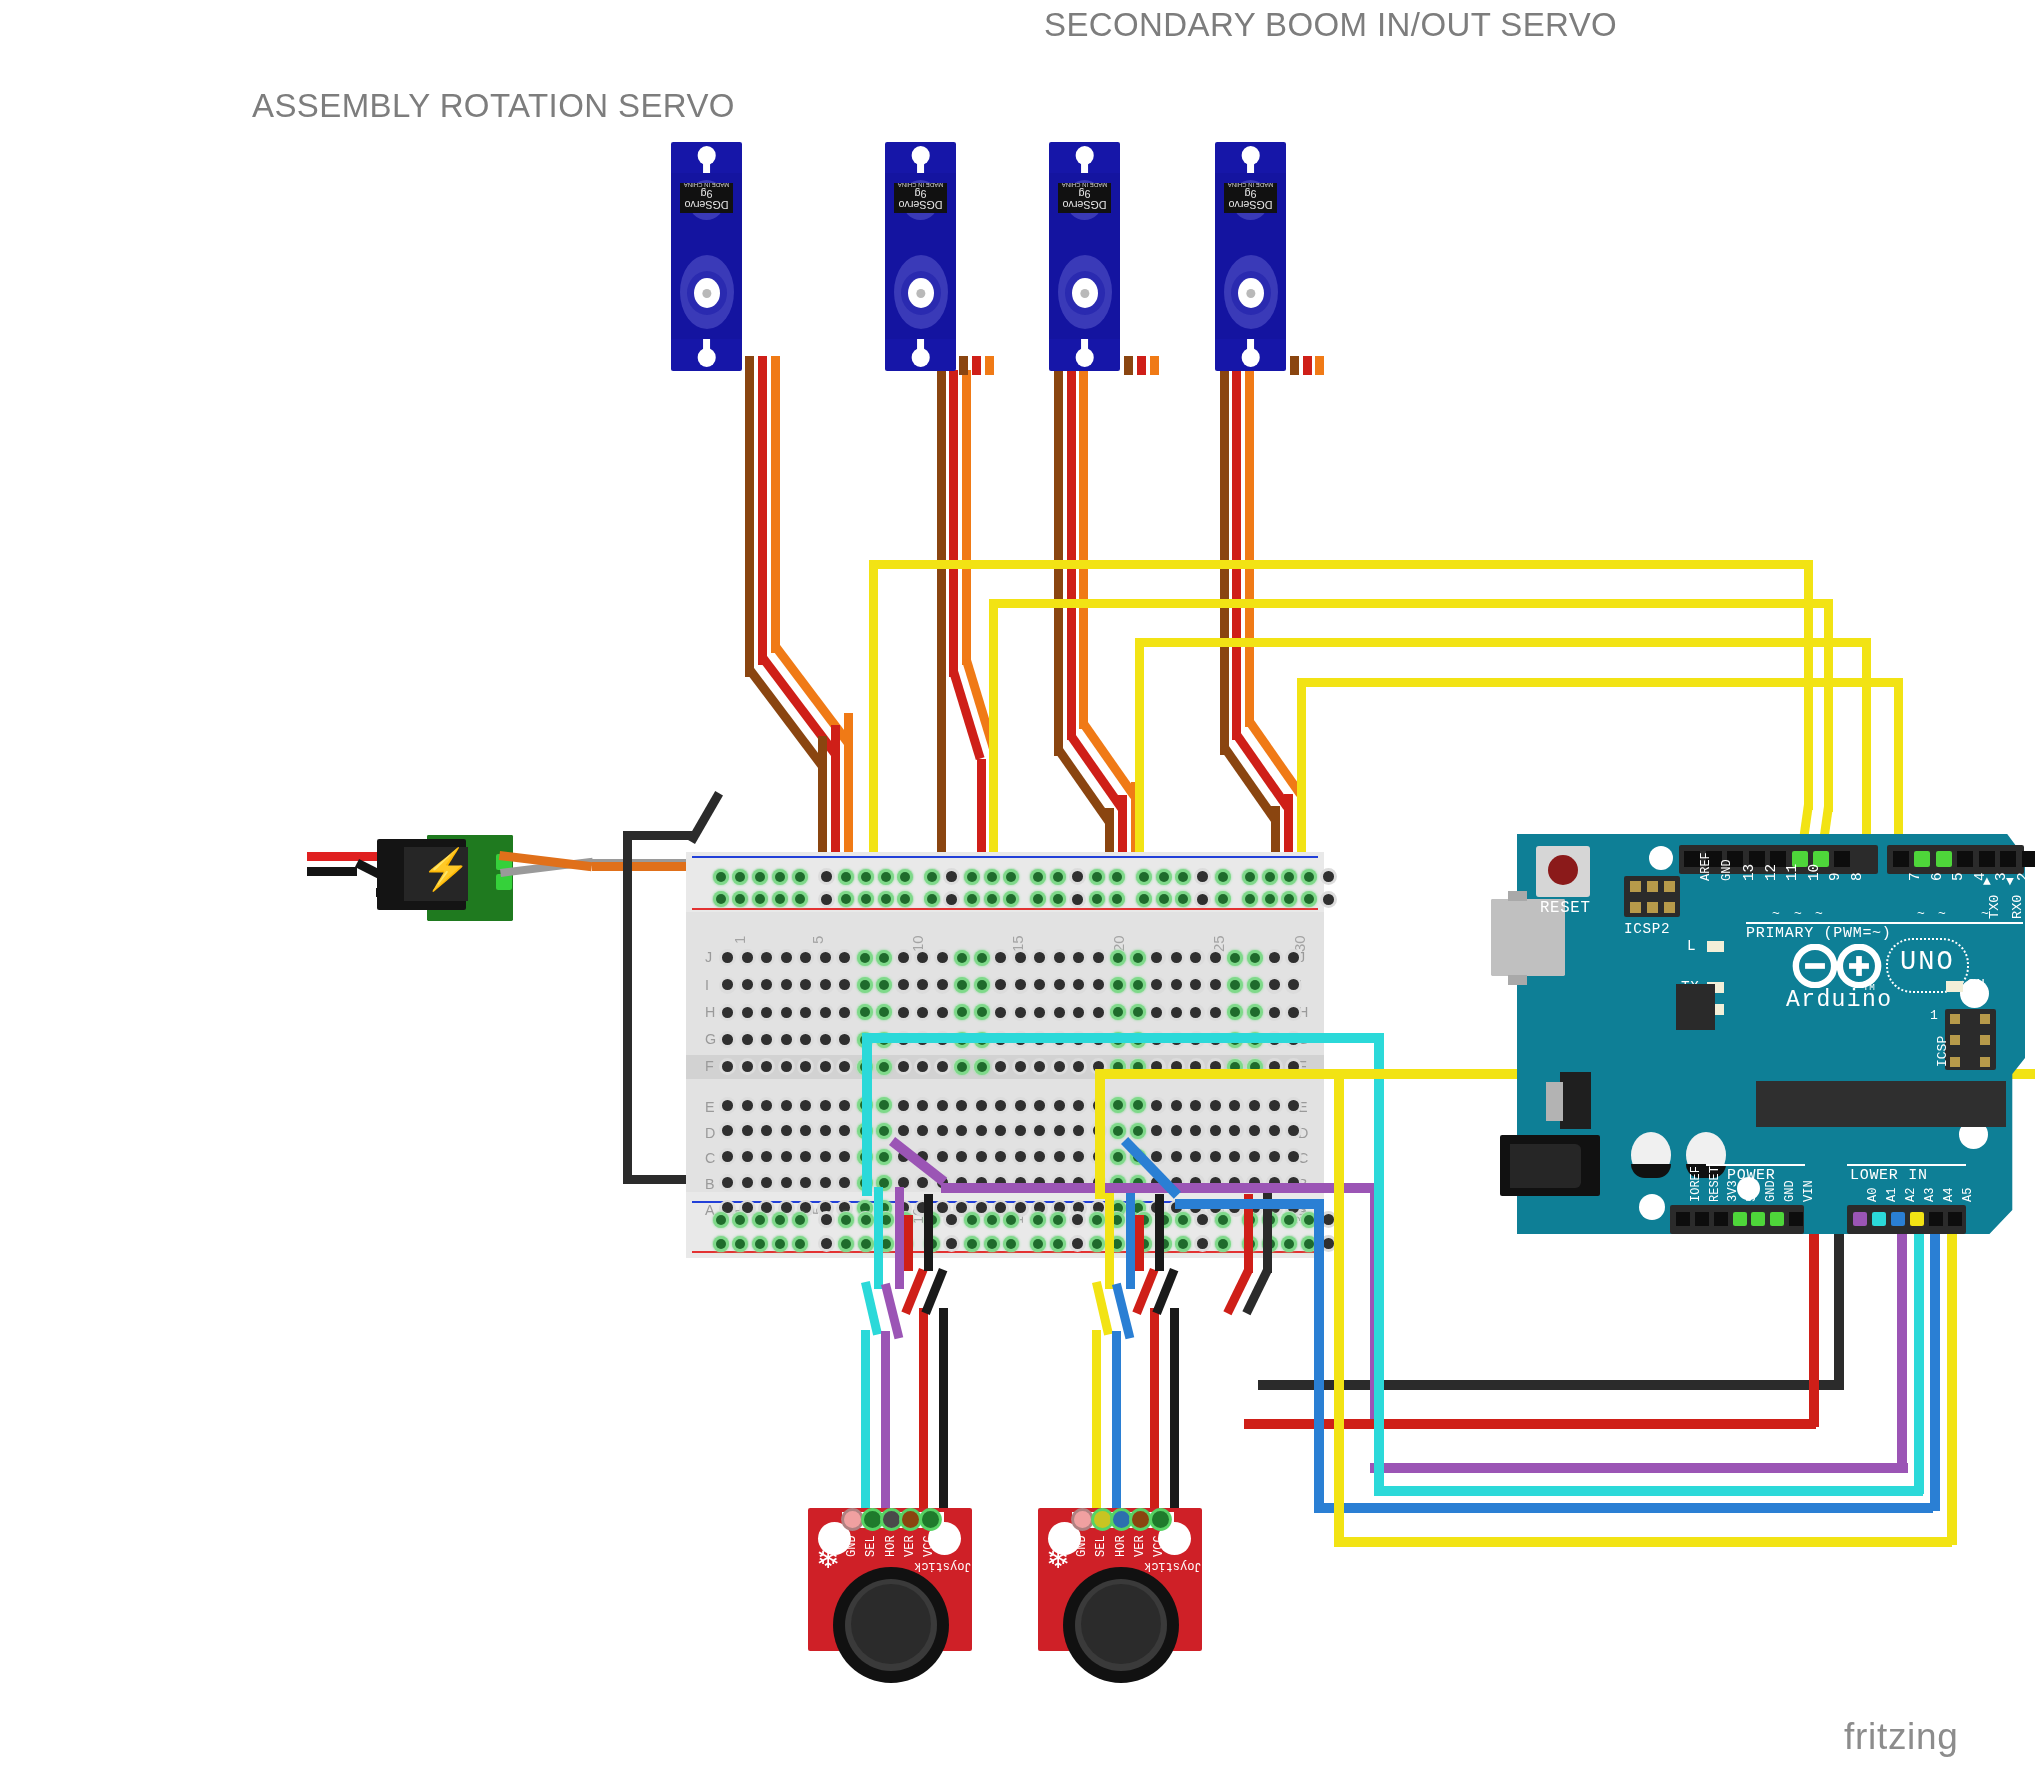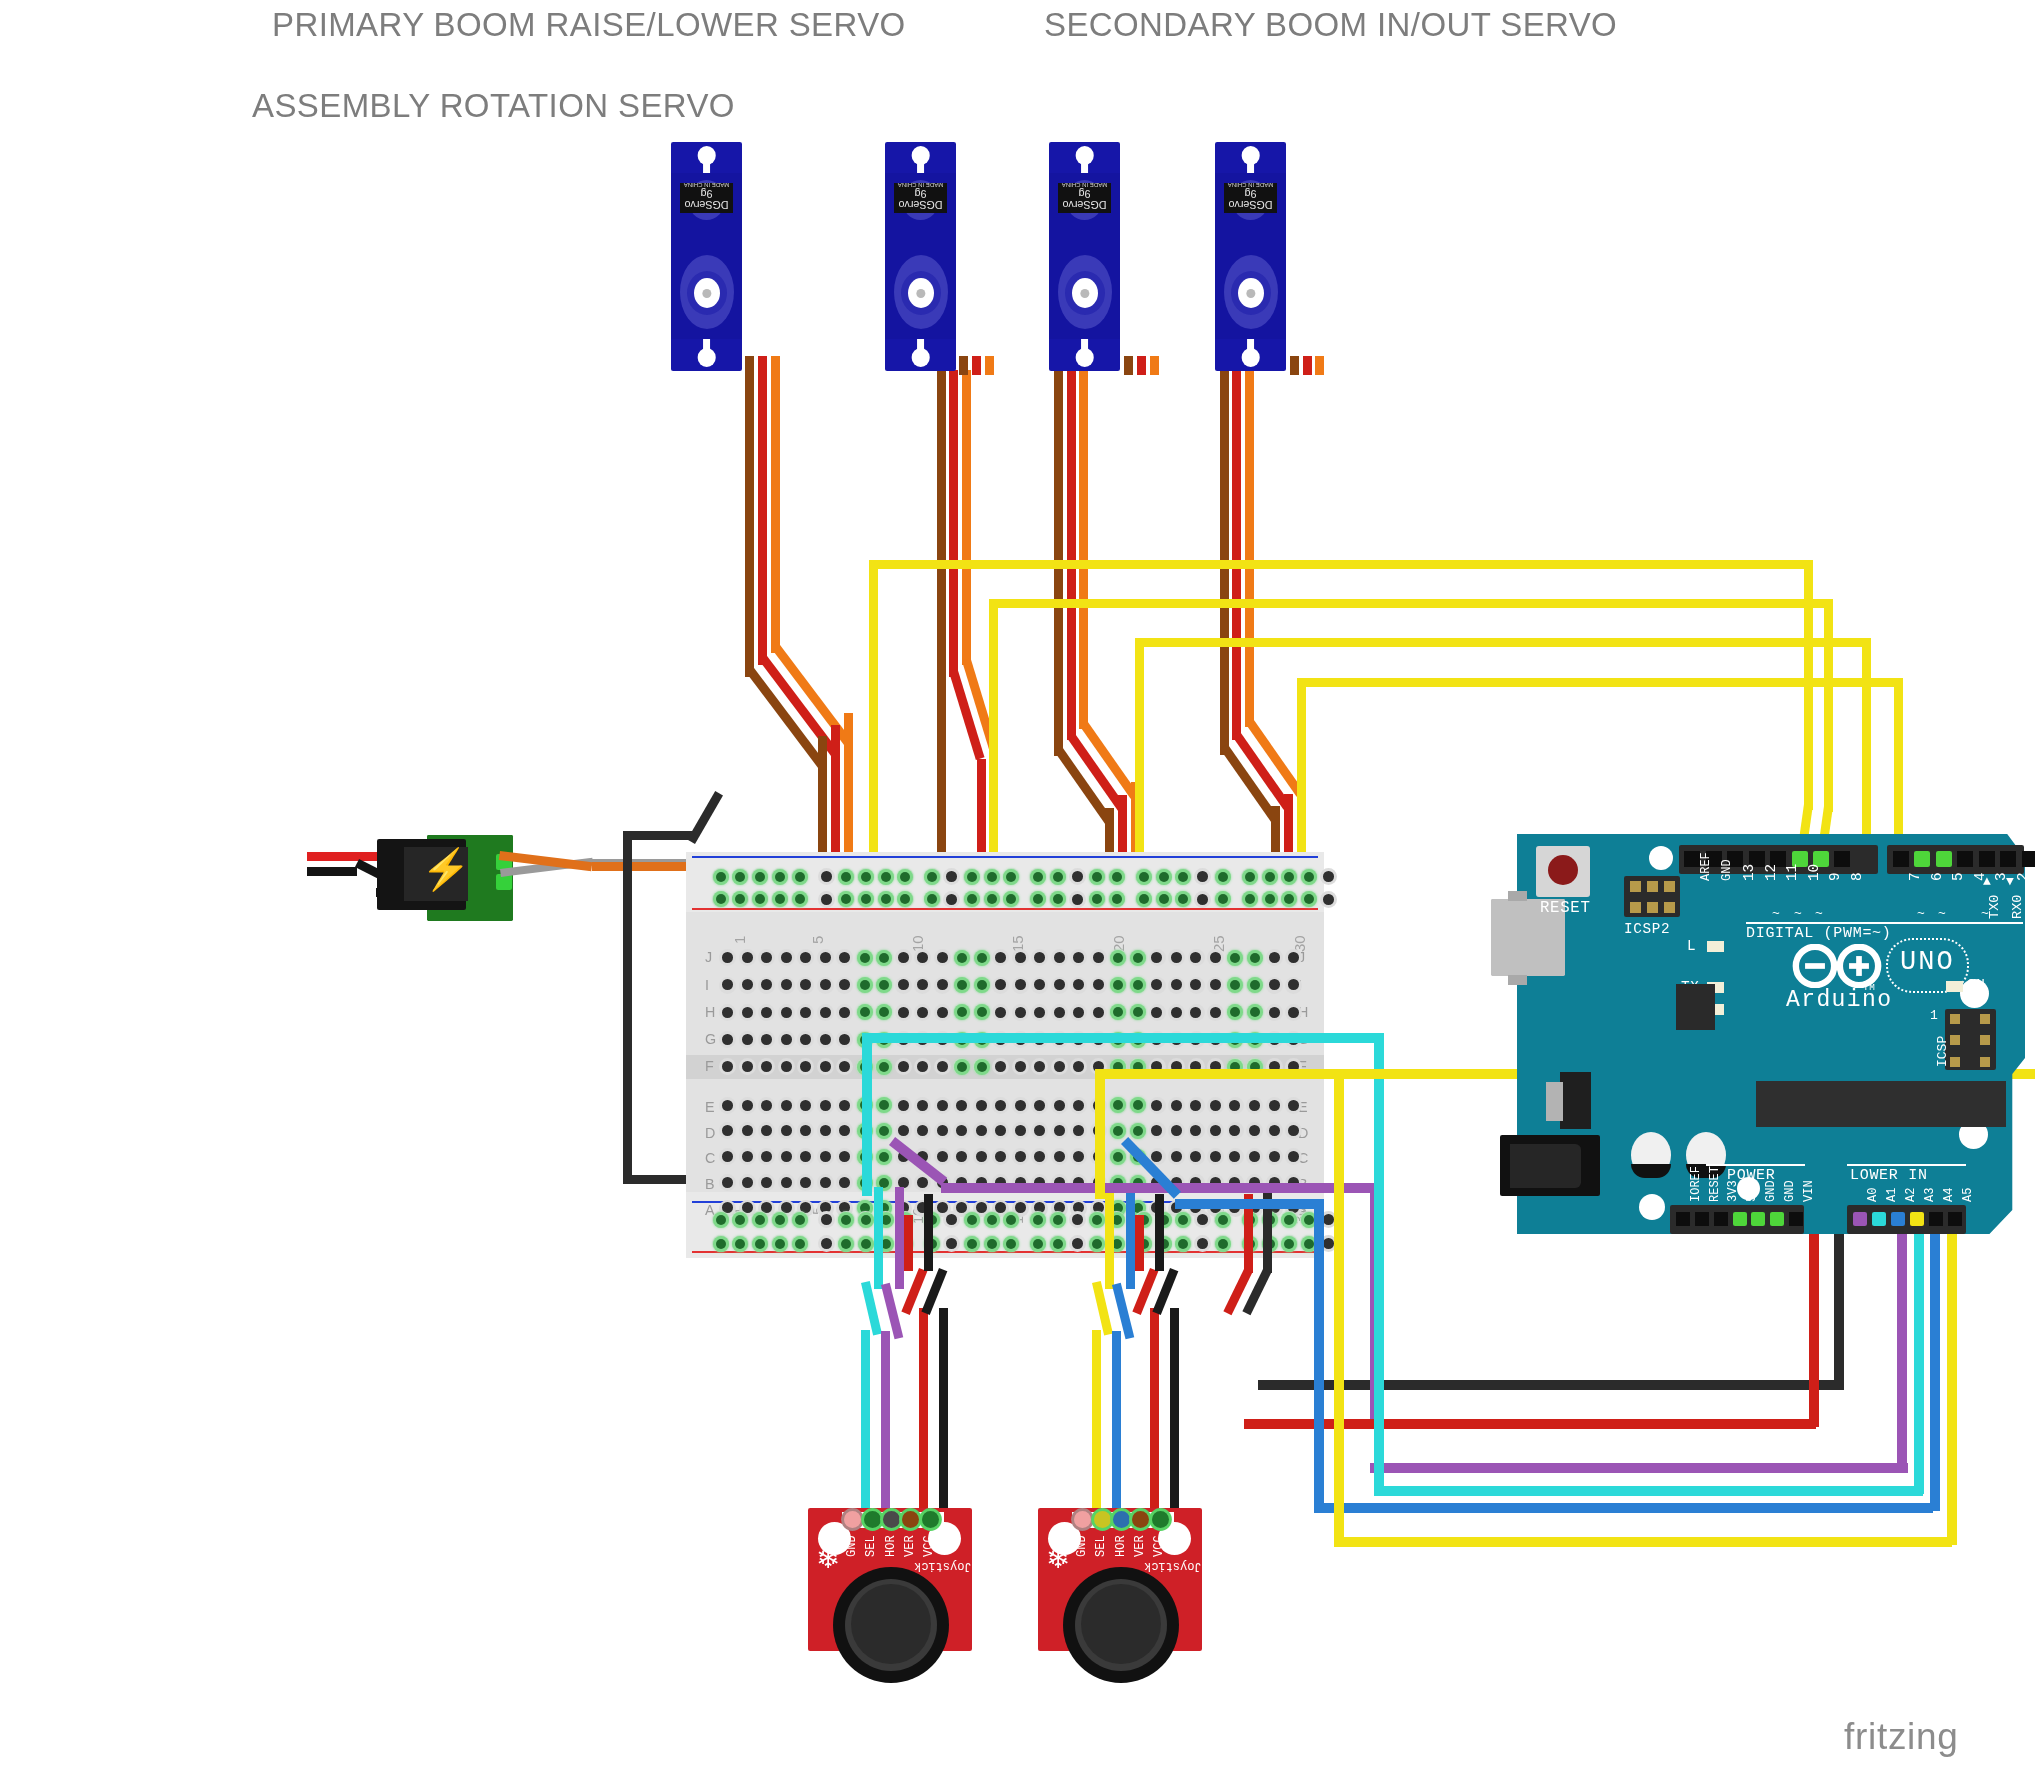--- a/index.html
+++ b/index.html
@@ -101,21 +101,20 @@
   #jack .term{position:absolute;width:15.7px;height:15.7px;background:#35d13a;border-radius:2.1px;}
 
   #fz{position:absolute;color:#8c8c8c;font-size:37px;letter-spacing:0.7px;
       font-family:"Liberation Sans",sans-serif;}
 </style>
 </head>
 <body>
 
 <div id="stage">
 
-  <div class="lbl" style="left:272px;top:5.7px;">PRIMARY BOOM RAISE/LOWER SERVO</div>
   <div class="lbl" style="left:1044px;top:5.7px;">SECONDARY BOOM IN/OUT SERVO</div>
   <div class="lbl" style="left:252px;top:87px;">ASSEMBLY ROTATION SERVO</div>
 
   <div class="w" style="left:745px;top:370px;width:9.3px;height:307px;background:#8a4510;"></div>
   <div class="w" style="left:758px;top:370px;width:9.3px;height:295px;background:#cf1f18;"></div>
   <div class="w" style="left:771px;top:370px;width:9.3px;height:283px;background:#f07a16;"></div>
   <div class="w" style="left:745px;top:671px;width:9.3px;height:122px;background:#8a4510;transform-origin:top left;transform:rotate(-37deg);"></div>
   <div class="w" style="left:758px;top:659px;width:9.3px;height:122px;background:#cf1f18;transform-origin:top left;transform:rotate(-37deg);"></div>
   <div class="w" style="left:771px;top:648px;width:9.3px;height:122px;background:#f07a16;transform-origin:top left;transform:rotate(-37deg);"></div>
   <div class="w" style="left:818px;top:736px;width:9.3px;height:122px;background:#8a4510;"></div>
@@ -1545,21 +1544,21 @@
       <div class="atxv" style="left: 1929px; top: 881px; font-size: 14.3px;">6</div>
       <div class="atx" style="left: 1917px; top: 906px; font-size: 13px;">~</div>
       <div class="atxv" style="left: 1950px; top: 881px; font-size: 14.3px;">5</div>
       <div class="atx" style="left: 1938px; top: 906px; font-size: 13px;">~</div>
       <div class="atxv" style="left: 1972px; top: 881px; font-size: 14.3px;">4</div>
       <div class="atxv" style="left: 1993px; top: 881px; font-size: 14.3px;">3</div>
       <div class="atx" style="left: 1981px; top: 906px; font-size: 13px;">~</div>
       <div class="atxv" style="left: 2015px; top: 881px; font-size: 14.3px;">2</div>
     </div>
   <div class="aline" style="left:1746px;top:922px;width:277px;"></div>
-  <div class="atx" style="left:1746px;top:925px;font-size:15px;">DIGITAL  (PWM=~)</div>
+  <div class="atx" style="left:1746px;top:925px;font-size:15px;">PRIMARY  (PWM=~)</div>
   <div class="atxv" style="left:1987px;top:919px;font-size:13.6px;">TX0</div>
   <div class="atxv" style="left:2010px;top:919px;font-size:13.6px;">RX0</div>
   <div class="atx" style="left:1983px;top:874px;font-size:13px;">▲</div>
   <div class="atx" style="left:2006px;top:874px;font-size:13px;">▼</div>
 
   <svg style="position:absolute;left:1789px;top:944px;" width="96" height="44" viewBox="0 0 134 62">
     <circle cx="36" cy="31" r="27" fill="none" stroke="#fff" stroke-width="9"></circle>
     <circle cx="98" cy="31" r="27" fill="none" stroke="#fff" stroke-width="9"></circle>
     <rect x="22" y="27" width="28" height="8" fill="#fff"></rect>
     <rect x="84" y="27" width="28" height="8" fill="#fff"></rect>

